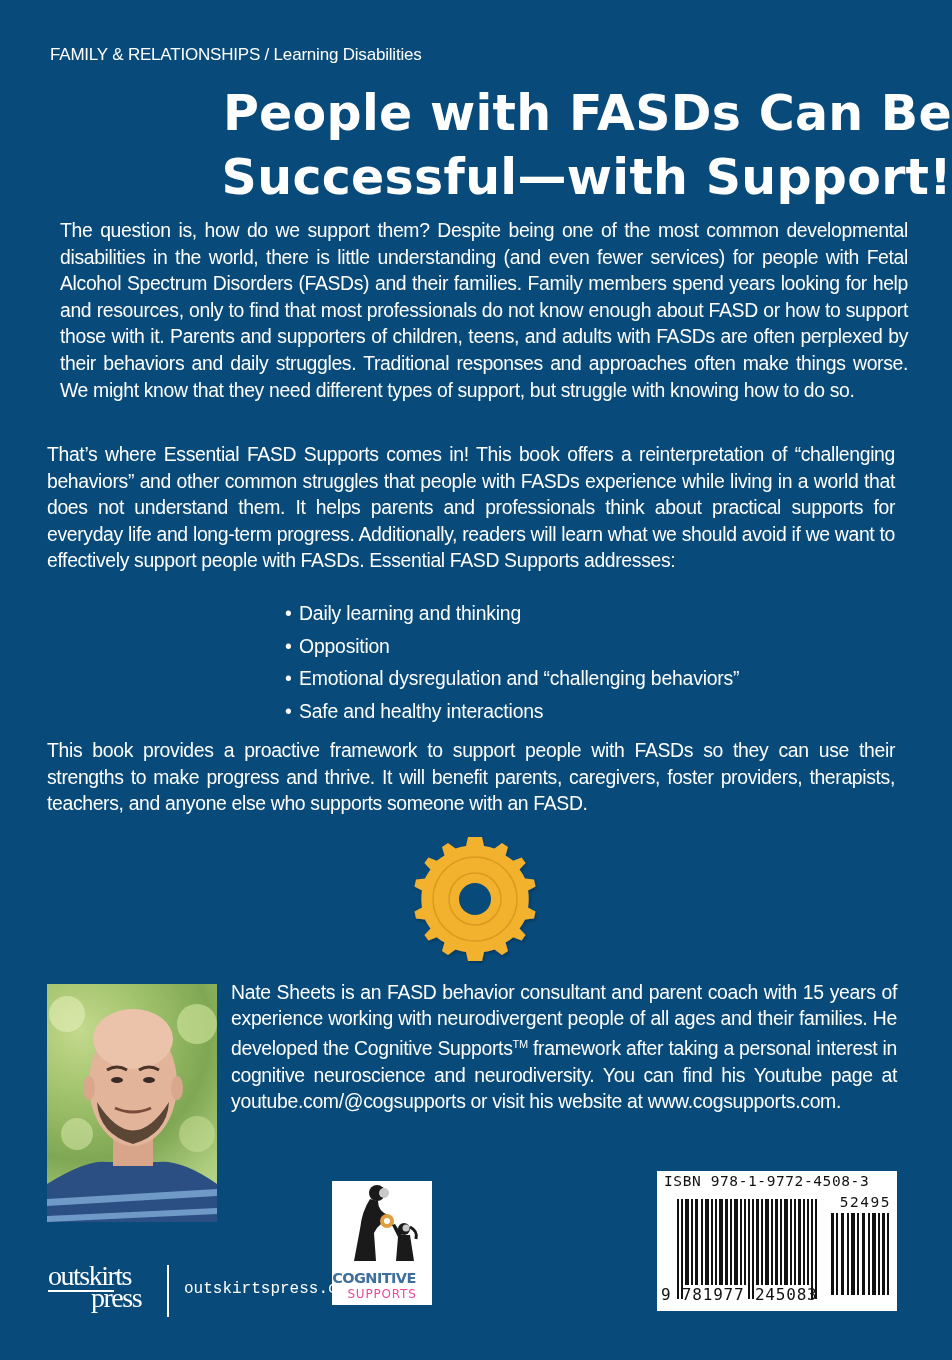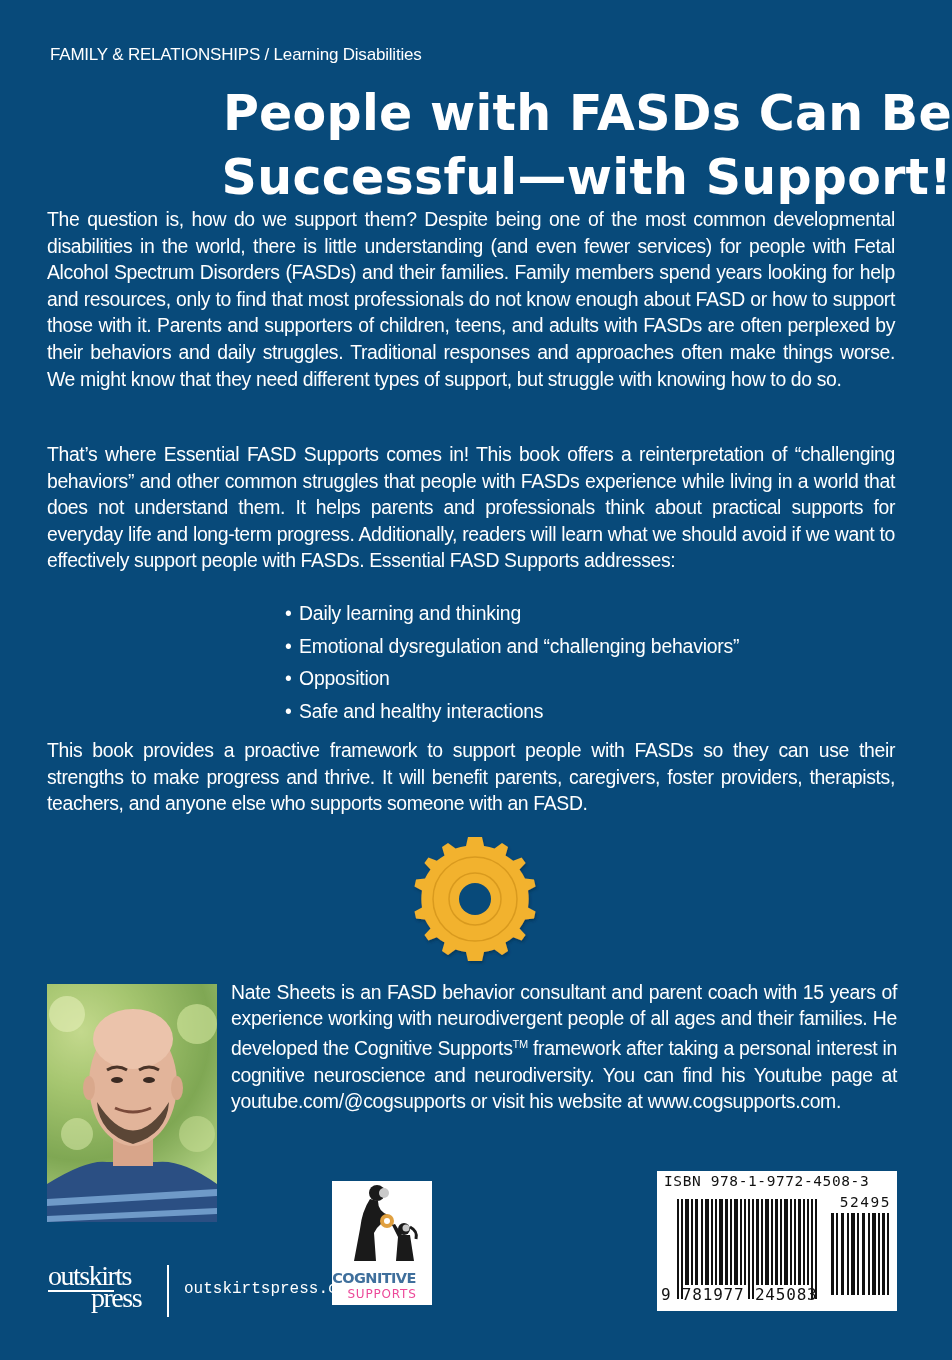--- a/index.html
+++ b/index.html
@@ -18,21 +18,21 @@
   .title {
     left: 0; top: 82px; width: 952px; text-align: right;
     font-family: "DejaVu Sans", sans-serif; font-weight: bold;
     font-size: 49px; line-height: 64px; letter-spacing: 0.3px;
   }
   .title div { white-space: nowrap; }
   .para {
     left: 47px; width: 848px; font-size: 19.4px; line-height: 26.6px;
     text-align: justify; letter-spacing: -0.35px;
   }
-  .para.p1 { top: 206px; }
+  .para.p1 { top: 217px; margin-left: 13px; }
   .para.p2 { top: 441px; }
   .para.p3 { top: 737px; }
   .bullets {
     left: 256px; top: 598px; margin: 0; padding: 0; list-style: none;
     font-size: 19.4px;
   }
   .bullets li { height: 32.5px; line-height: 30px; white-space: nowrap; letter-spacing: -0.2px; margin-left: 29px; }
   .bullets li .dot { display: inline-block; width: 14px; }
   .gear { left: 408px; top: 832px; width: 134px; height: 134px; }
   .photo {
@@ -92,22 +92,22 @@
 <div class="abs title">
   <div>People with FASDs Can Be</div>
   <div>Successful—with Support!</div>
 </div>
 
 <div class="abs para p1">The question is, how do we support them? Despite being one of the most common developmental disabilities in the world, there is little understanding (and even fewer services) for people with Fetal Alcohol Spectrum Disorders (FASDs) and their families. Family members spend years looking for help and resources, only to find that most professionals do not know enough about FASD or how to support those with it. Parents and supporters of children, teens, and adults with FASDs are often perplexed by their behaviors and daily struggles. Traditional responses and approaches often make things worse. We might know that they need different types of support, but struggle with knowing how to do so.</div>
 <div class="abs para p2">That’s where Essential FASD Supports comes in! This book offers a reinterpretation of “chal­lenging behaviors” and other common struggles that people with FASDs experience while living in a world that does not understand them. It helps parents and professionals think about practical supports for everyday life and long-term progress. Additionally, readers will learn what we should avoid if we want to effectively support people with FASDs. Essential FASD Supports addresses:</div>
 
 <ul class="abs bullets">
   <li><span class="dot">•</span><span>Daily learning and thinking</span></li>
+  <li><span class="dot">•</span><span>Opposition</span></li>
   <li><span class="dot">•</span><span>Emotional dysregulation and “challenging behaviors”</span></li>
-  <li><span class="dot">•</span><span>Opposition</span></li>
   <li><span class="dot">•</span><span>Safe and healthy interactions</span></li>
 </ul>
 
 <div class="abs para p3">This book provides a proactive framework to support people with FASDs so they can use their strengths to make progress and thrive. It will benefit parents, caregivers, foster providers, therapists, teachers, and anyone else who supports someone with an FASD.</div>
 
 <div class="abs gear">
   <svg width="134" height="134" viewBox="-67 -67 134 134">
     <defs>
       <filter id="sh" x="-20%" y="-20%" width="140%" height="140%">
         <feDropShadow dx="1" dy="2" stdDeviation="1.5" flood-color="#02294a" flood-opacity="0.6"></feDropShadow>

